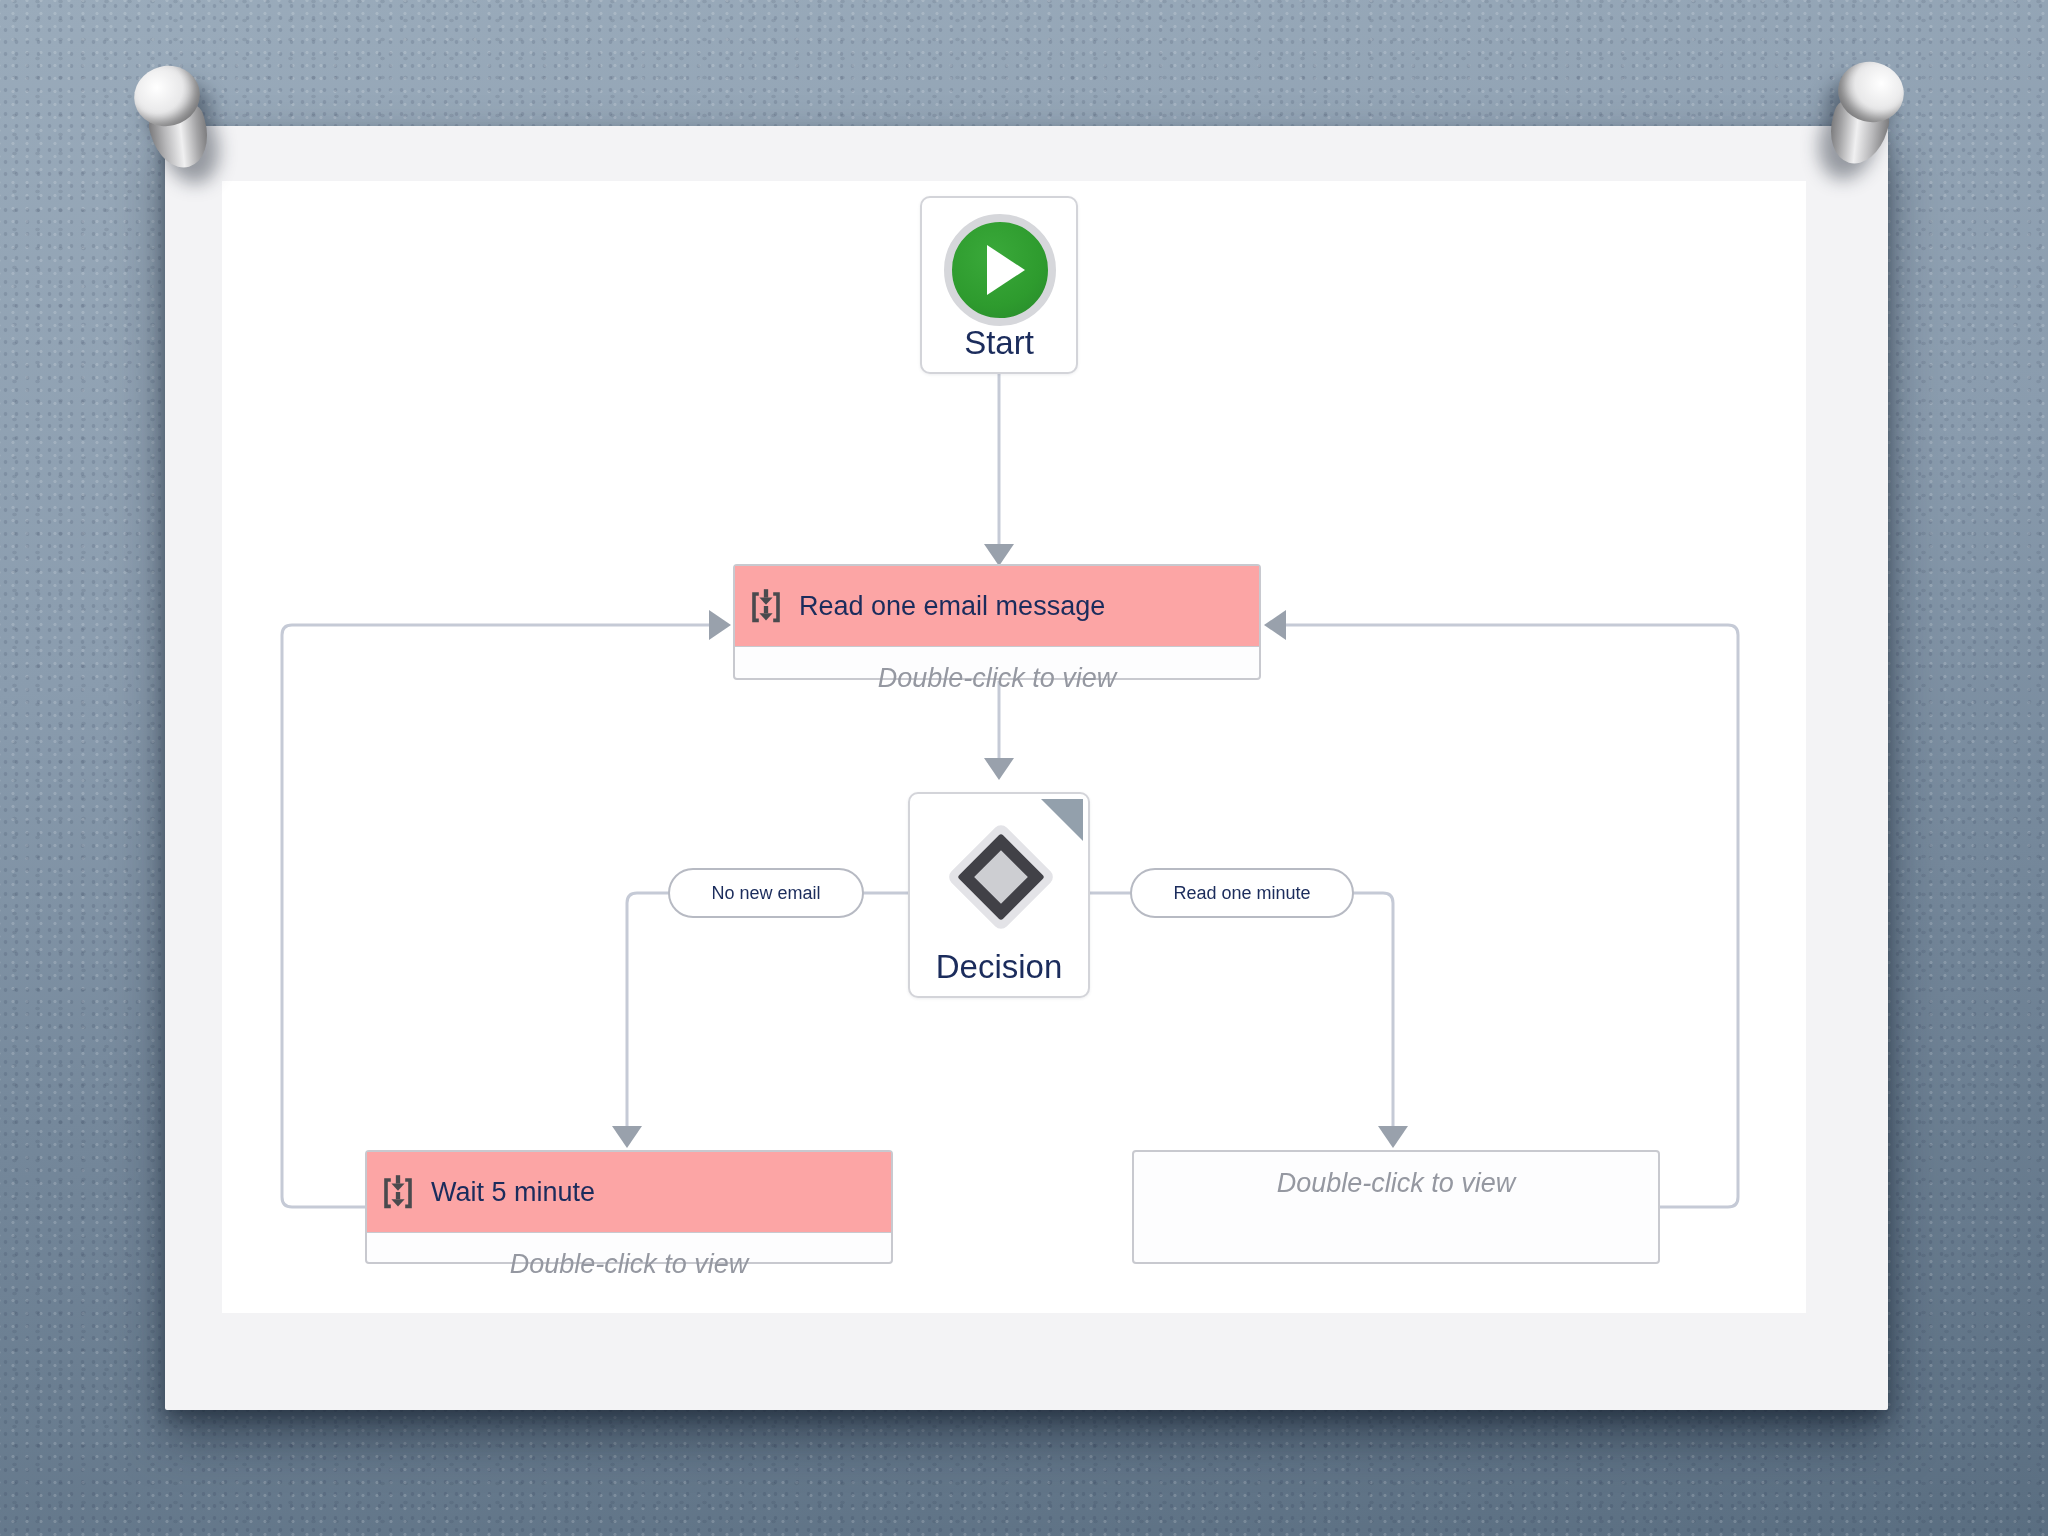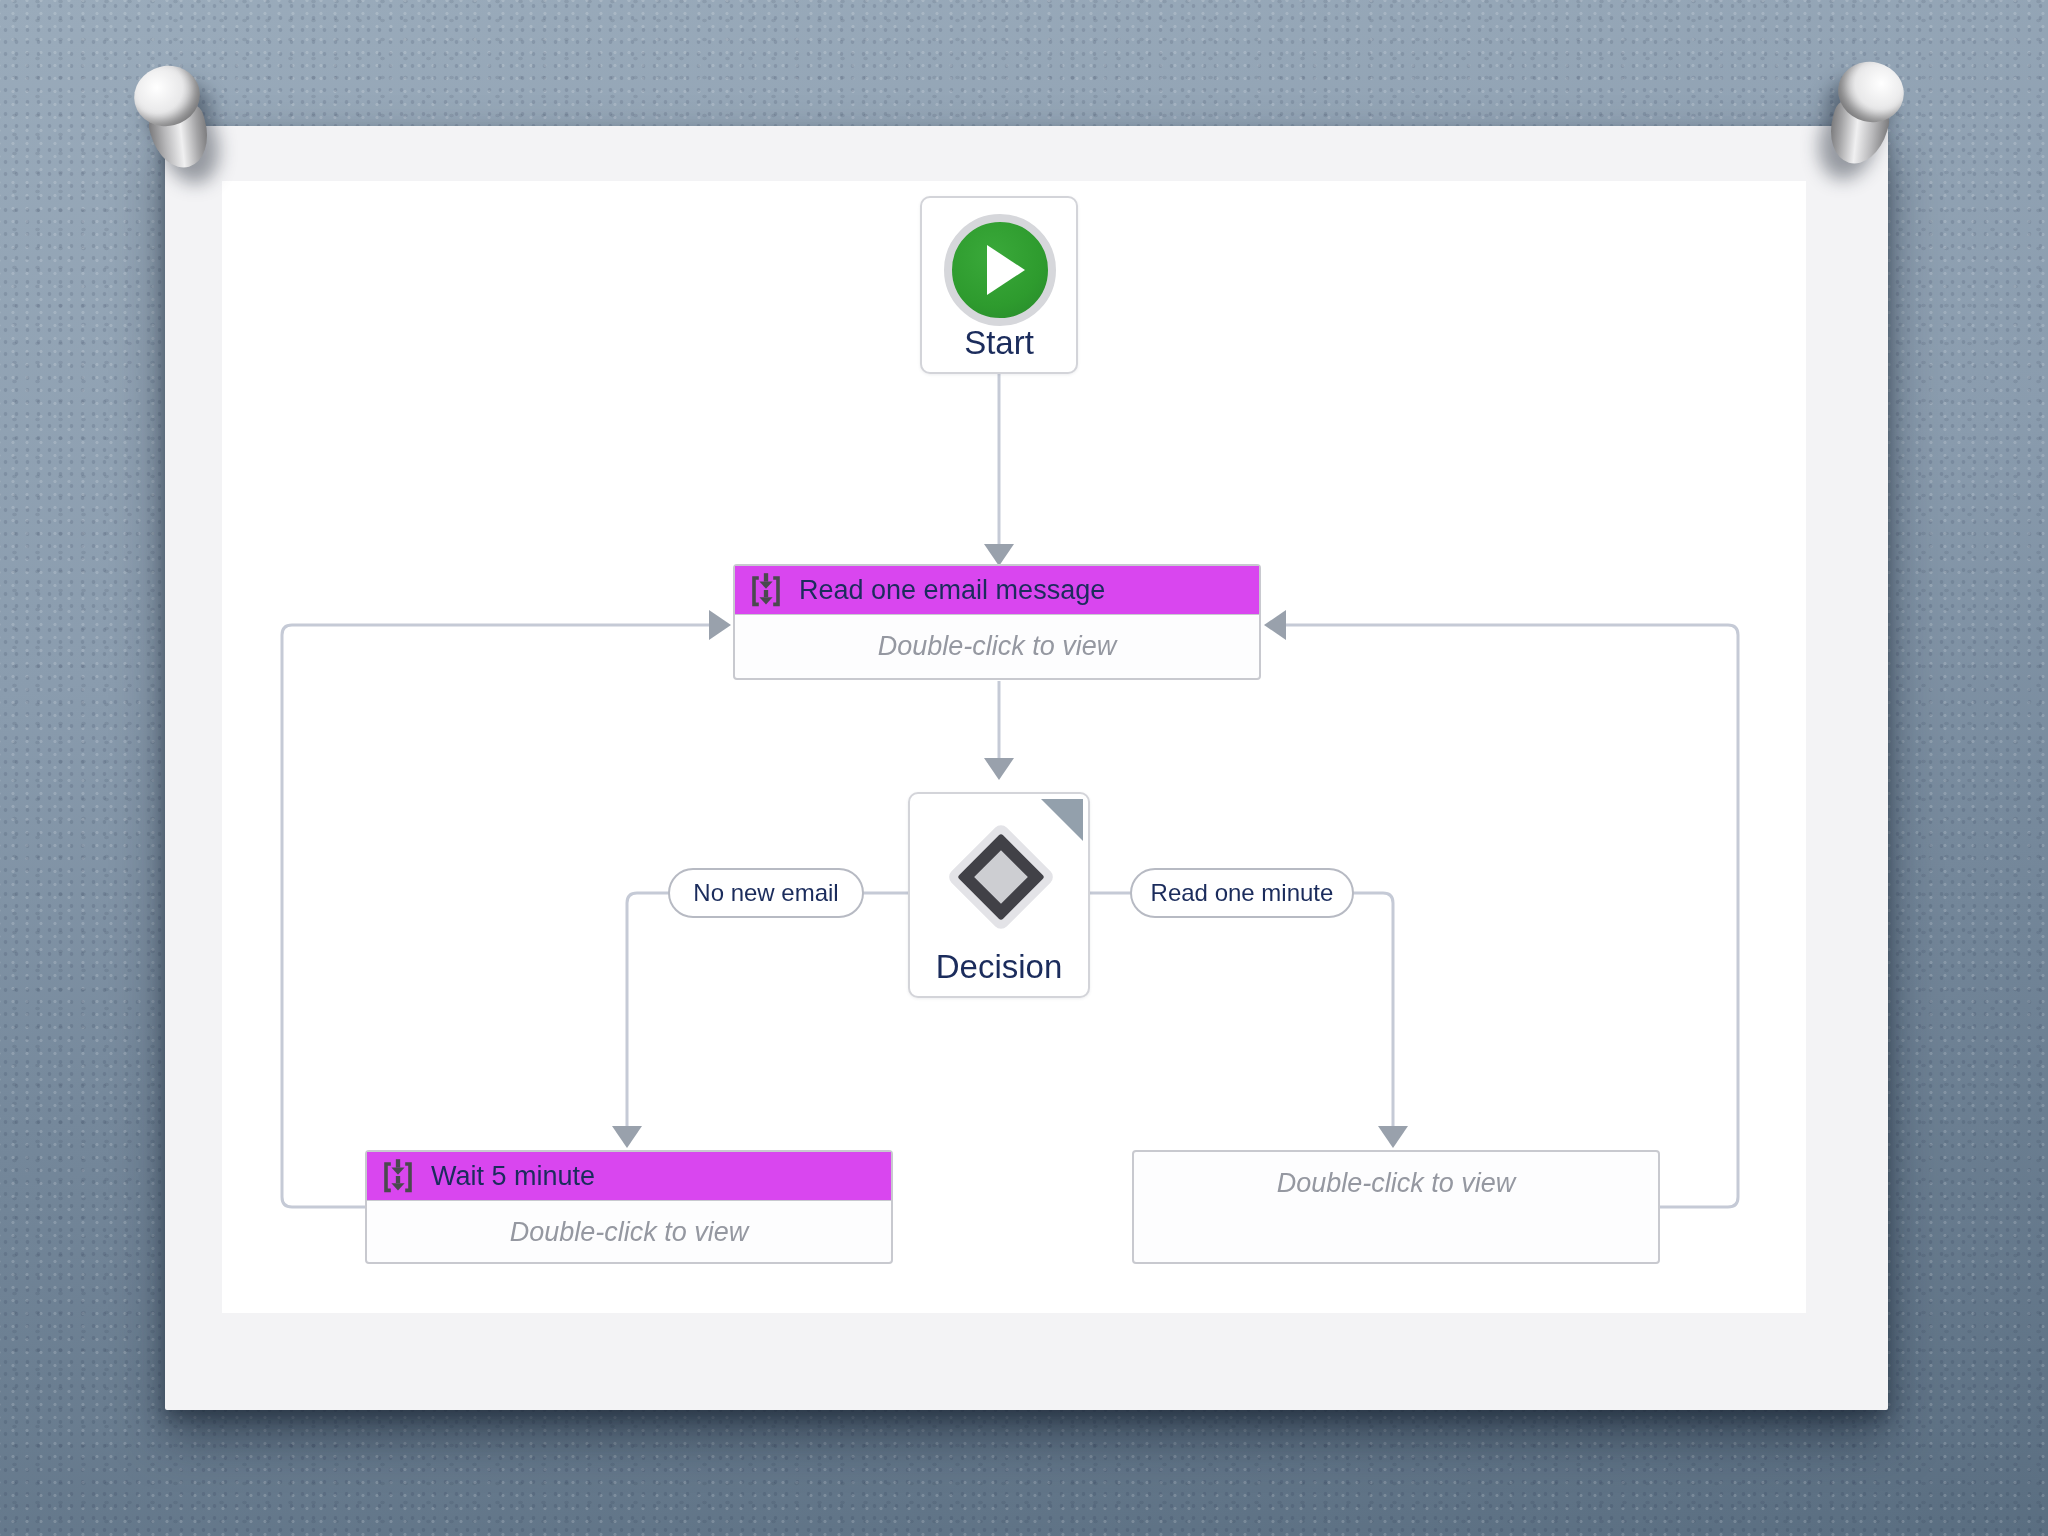--- a/index.html
+++ b/index.html
@@ -66,35 +66,35 @@
   #diamond-inner{
     position:absolute;inset:8px;box-sizing:border-box;
     border:12px solid #414147;background:#cdced2;border-radius:3px;
   }
   
   .task-node{border:2px solid #c8c9cf;border-radius:4px;background:#fdfdfe;}
   #read-node{left:733px;top:564px;width:528px;height:116px;}
   #wait-node{left:365px;top:1150px;width:528px;height:114px;}
   #check-node{left:1132px;top:1150px;width:528px;height:114px;}
   .task-header{
-    display:flex;align-items:center;gap:16px;height:48px;padding:0 14px;
-    background:#d946ef;border-bottom:1px solid #c8c9cf;
+    display:flex;align-items:center;gap:16px;height:48px;padding:16px 14px;
+    background:#fca5a5;border-bottom:1px solid #c8c9cf;
   }
   .task-title{font-size:27px;color:#1b2c5c;white-space:nowrap;}
   .task-body{
     display:flex;align-items:center;justify-content:center;height:62px;
     font-size:27px;font-style:italic;color:#9598a1;
   }
   .subtask-icon{width:34px;height:36px;flex:0 0 auto;}
   
   .pill{
     position:absolute;z-index:5;box-sizing:border-box;height:50px;
     background:#ffffff;border:2px solid #b7bac3;border-radius:25px;
     display:flex;align-items:center;justify-content:center;
-    font-size:24px;color:#1b2c5c;
+    font-size:18px;color:#1b2c5c;
   }
   #pill-no-new-email{left:668px;top:868px;width:196px;}
   #pill-read-one-email{left:1130px;top:868px;width:224px;}
   
   .pin{position:absolute;z-index:10;width:110px;height:120px;
        filter:drop-shadow(12px 16px 9px rgba(10,20,35,0.40));}
   #pin-left{left:118px;top:62px;}
   #pin-right{left:1810px;top:58px;transform:scaleX(-1);}
   .pin-barrel{
     position:absolute;left:34px;top:40px;width:56px;height:66px;

